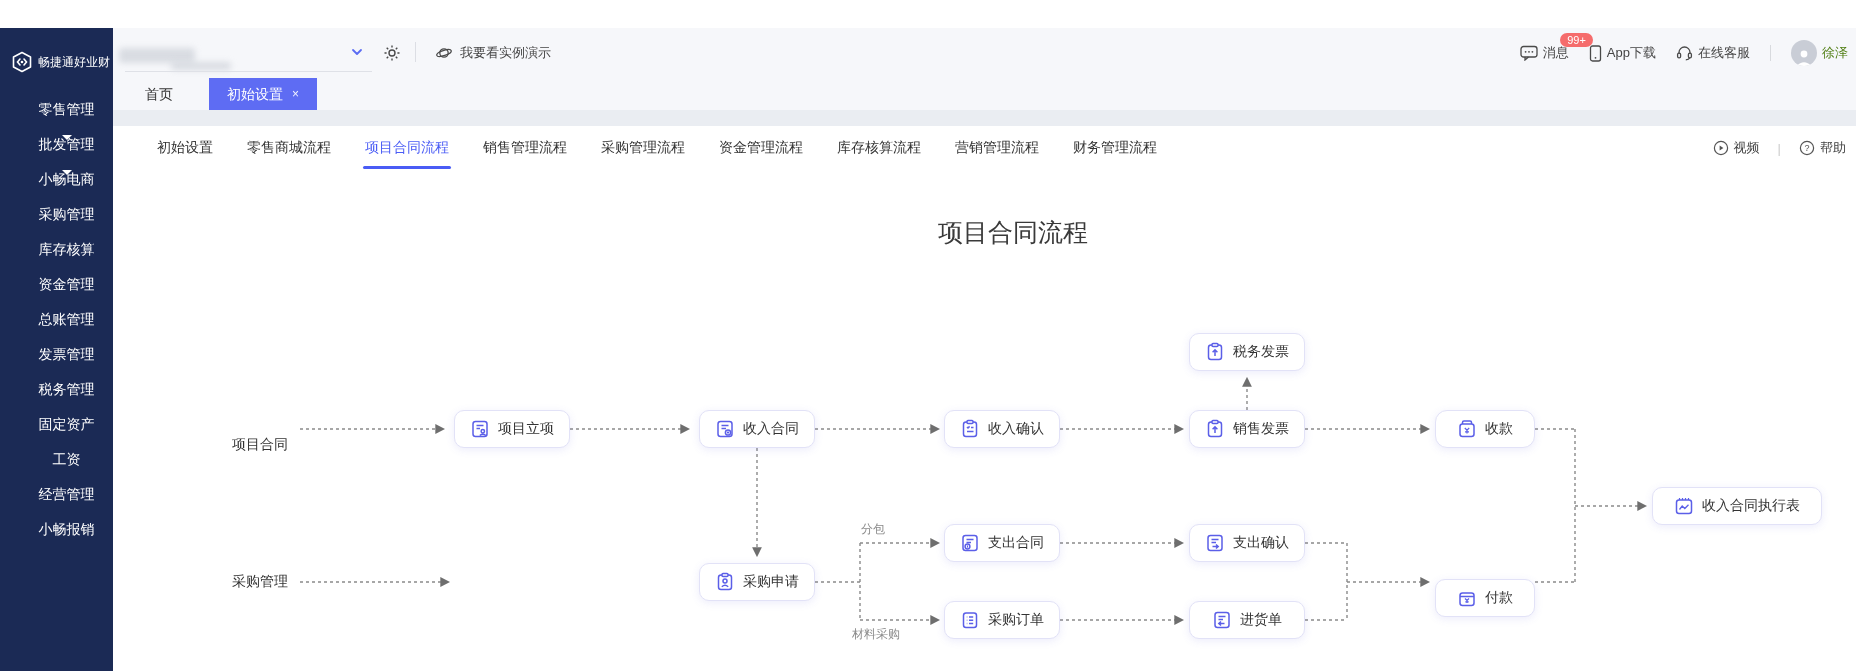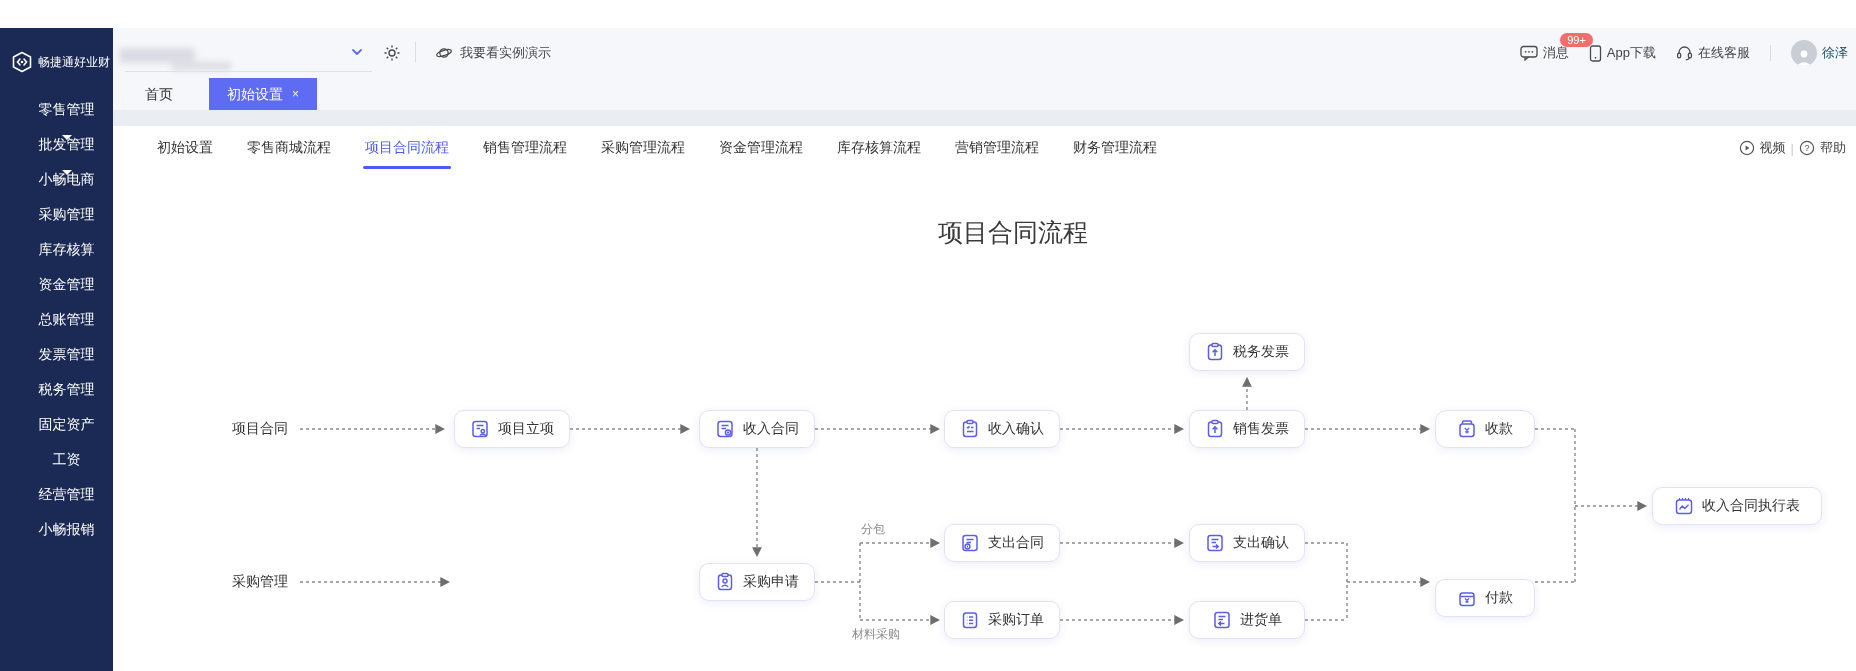--- a/index.html
+++ b/index.html
@@ -28,39 +28,39 @@
   .demolink { position:absolute; left:322px; top:0; height:50px; display:flex; align-items:center; gap:7px;
     font-size:13px; color:#444; cursor:pointer; }
   .hright { position:absolute; right:8px; top:0; height:50px; display:flex; align-items:center; gap:20px;
     font-size:13px; color:#444; }
   .hbtn { display:flex; align-items:center; gap:5px; cursor:pointer; position:relative; }
   .badge { position:absolute; top:-11px; right:-24px; background:#f56c6c; color:#fff; font-size:11px;
     padding:1px 7px; border-radius:9px; white-space:nowrap; }
   .vline { width:1px; height:16px; background:#d8dade; }
   .avatar { width:26px; height:26px; border-radius:50%; background:#c9cdd6; display:flex;
     align-items:flex-end; justify-content:center; overflow:hidden; cursor:pointer; }
-  .uname { color:#0c4a6e; white-space:nowrap; }
+  .uname { color:#4d7c0f; white-space:nowrap; }
 
   
   .tabstrip { position:absolute; left:113px; top:78px; width:1743px; height:32px; background:#f6f7fa;
     display:flex; align-items:stretch; }
   .wtab { padding:0 18px; line-height:32px; font-size:14px; color:#333; cursor:pointer; margin-left:14px; }
   .wtab.active { background:#5e6cf3; color:#fff; margin-left:18px; display:flex; align-items:center; gap:9px; }
   .wtab .x { font-size:12px; opacity:.92; cursor:pointer; }
   .grayband { position:absolute; left:113px; top:110px; width:1743px; height:16px; background:#eaedf2; }
 
   
   .card { position:absolute; left:113px; top:126px; width:1743px; height:545px; background:#fff; }
   .navrow { position:absolute; left:0; top:0; width:100%; height:44px; display:flex; align-items:center;
     gap:34px; padding-left:44px; font-size:14px; color:#333; }
   .navtab { cursor:pointer; position:relative; white-space:nowrap; }
   .navtab.active { color:#4a5cf5; }
   .navtab.active::after { content:''; position:absolute; left:-2px; right:-2px; bottom:-12px; height:3px;
     background:#4a5cf5; border-radius:2px; }
-  .navtools { position:absolute; right:10px; top:0; height:44px; display:flex; align-items:center; gap:3px;
+  .navtools { position:absolute; right:10px; top:0; height:44px; display:flex; align-items:center; gap:16px;
     font-size:13px; color:#444;justify-content:center; }
   .navtools .sep { color:#ccc; padding:0 2px; }
   .tool { display:flex; align-items:center; gap:5px; cursor:pointer; }
 
   
   .flow { position:absolute; left:0; top:0; width:1743px; height:545px; }
   .flowtitle { position:absolute; left:900px; top:90px; transform:translateX(-50%);
     font-size:25px; color:#3a3a3a; font-weight:500; white-space:nowrap; }
   .rowlabel { position:absolute; transform:translate(-50%,-50%); font-size:14px; color:#333; white-space:nowrap; }
   .edgelabel { position:absolute; transform:translate(-50%,-50%); font-size:12px; color:#8a8a8a; white-space:nowrap; }
@@ -275,21 +275,21 @@
         <path d="M947,417 H1069" marker-end="url(#arr)"></path>
         <path d="M947,494 H1069" marker-end="url(#arr)"></path>
         <path d="M1192,417 H1234 M1234,417 V494 M1192,494 H1234"></path>
         <path d="M1234,456 H1315" marker-end="url(#arr)"></path>
         <path d="M1422,303 H1462 M1462,303 V456 M1422,456 H1462"></path>
         <path d="M1462,380 H1532" marker-end="url(#arr)"></path>
       </g>
     </svg>
 
     <div class="flowtitle">项目合同流程</div>
-    <div class="rowlabel" style="left:147px;top:303px;">项目合同</div>
+    <div class="rowlabel" style="left:147px;top:319px;">项目合同</div>
     <div class="rowlabel" style="left:147px;top:456px;">采购管理</div>
     <div class="edgelabel" style="left:760px;top:403px;">分包</div>
     <div class="edgelabel" style="left:763px;top:508px;">材料采购</div>
 
     <div class="node" style="left:399px;top:303px;width:116px;">
       <svg width="20" height="20" viewBox="0 0 20 20" fill="none" stroke="#5b5fe8" stroke-width="1.5">
         <rect x="3" y="2.5" width="14" height="15" rx="2.5"></rect>
         <path d="M6.5 6.5 H13.5 M6.5 9.5 H10"></path>
         <circle cx="12.8" cy="12.2" r="1.7"></circle>
         <path d="M9.8 16.5 Q12.8 13.8 15.8 16.5"></path>

